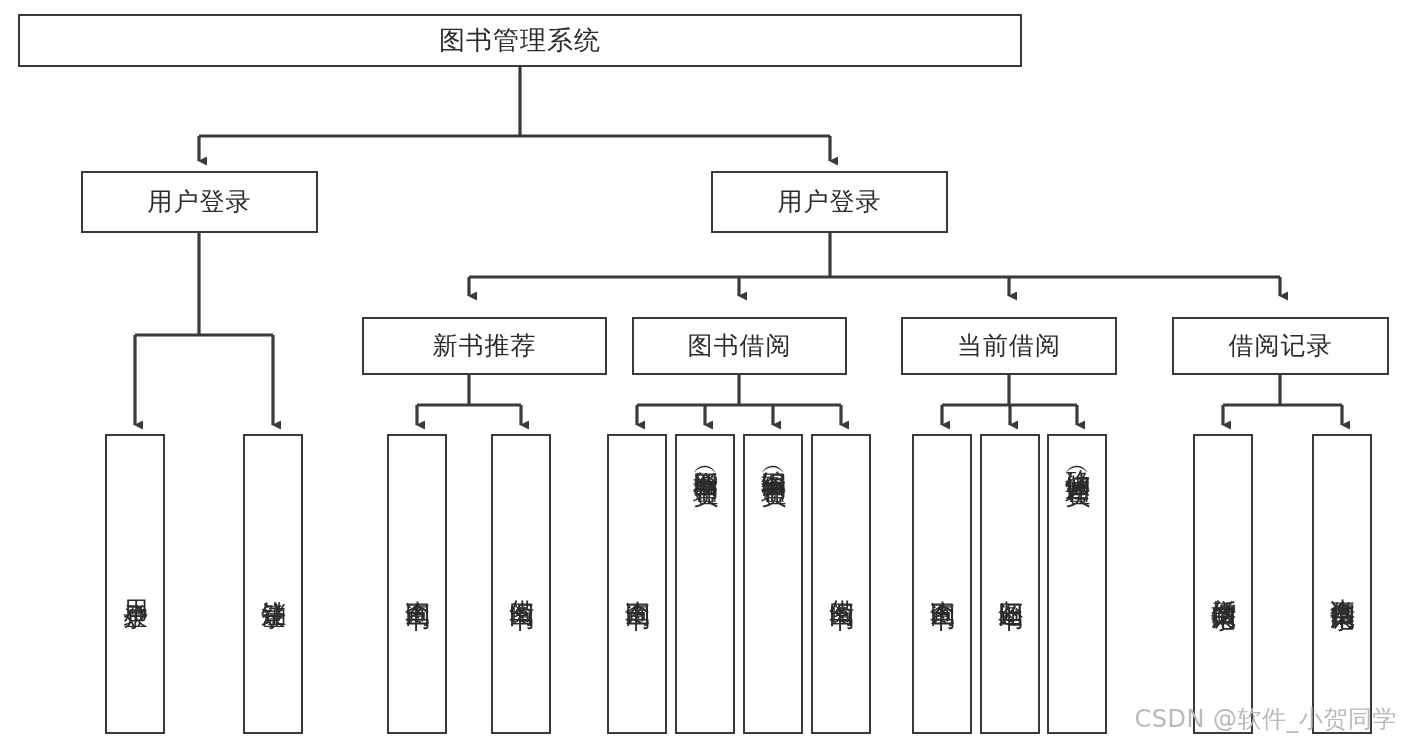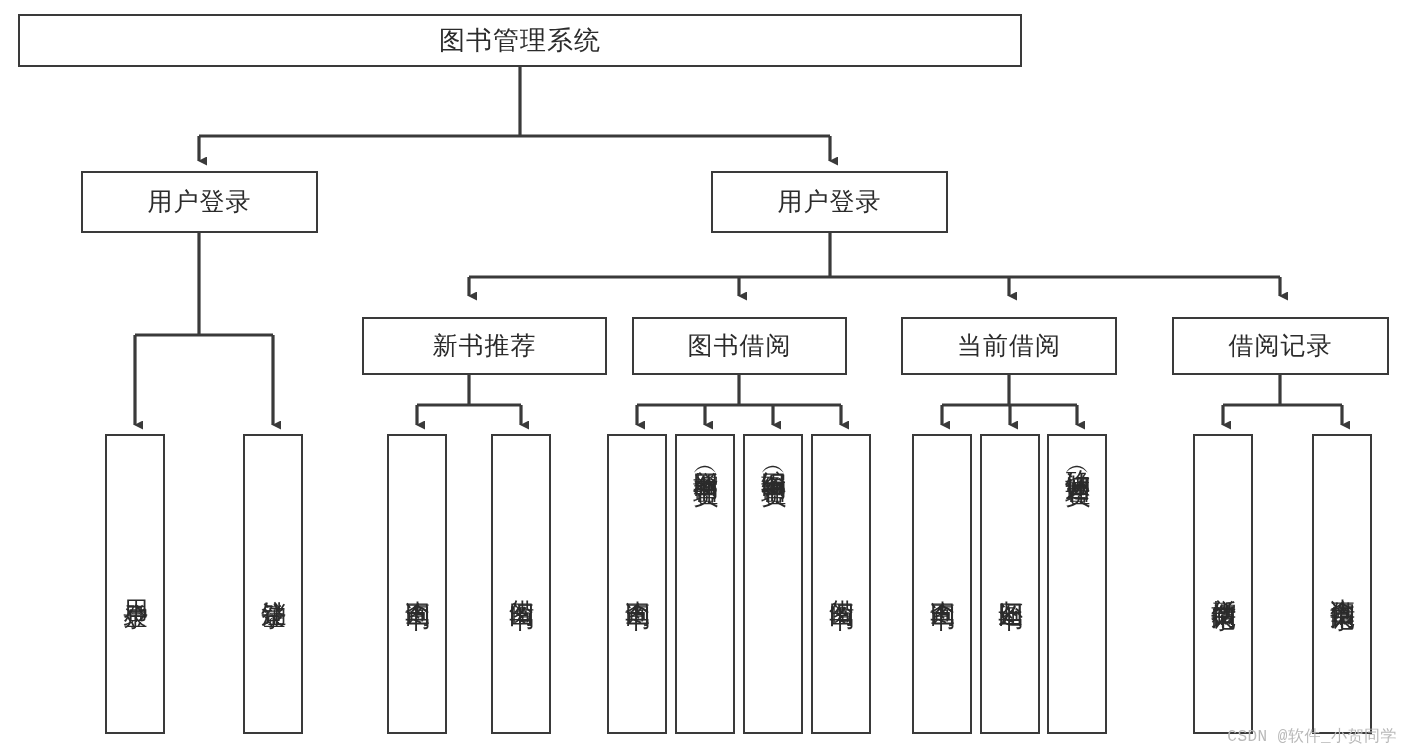--- a/index.html
+++ b/index.html
@@ -60,26 +60,25 @@
   .node-v.v-center {
     align-items: center;
     padding-top: 0;
   }
   .label {
     user-select: none;
   }
   .watermark {
     position: absolute;
     right: 8px;
-    bottom: 0;
-    font-size: 16px;
+    bottom: 12px;
+    font-size: 24px;
     color: #b9b9b9;
     letter-spacing: 0.5px;
     white-space: nowrap;
-    font-family: Liberation Mono, monospace;
   }
 </style>
 </head>
 <body>
 
 <div id="canvas">
 
   <svg id="wires" viewBox="0 0 1405 747">
     <defs>
       <marker id="arrowhead" markerWidth="9" markerHeight="9" refX="4.5" refY="8" orient="auto" markerUnits="userSpaceOnUse">

